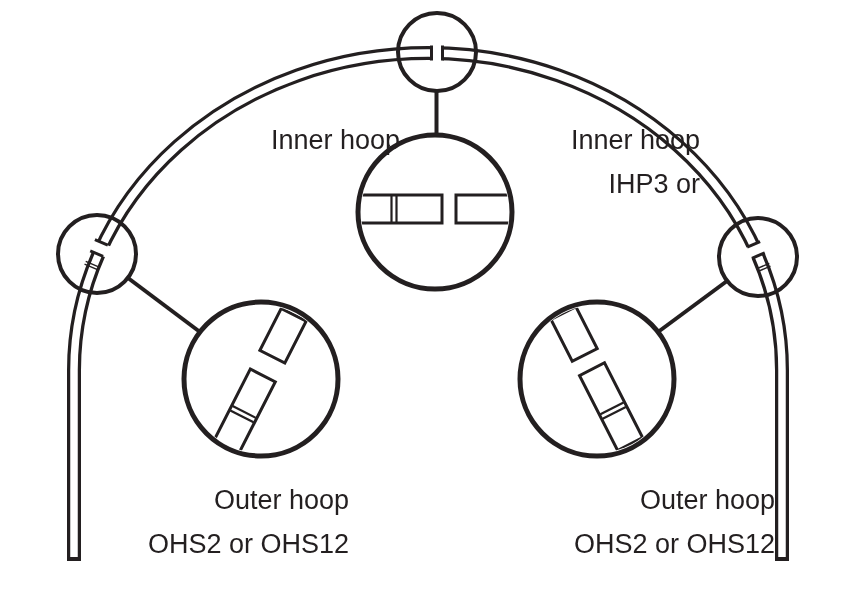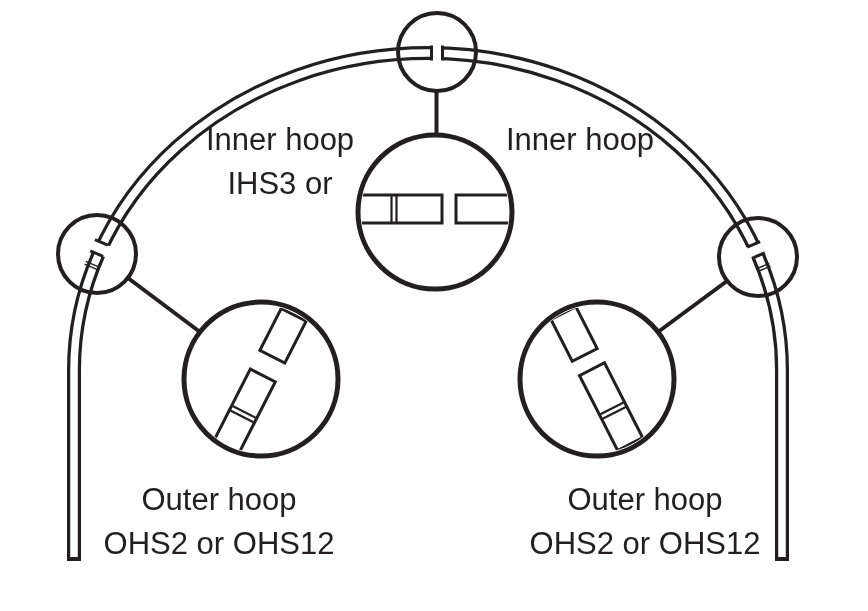--- a/index.html
+++ b/index.html
@@ -19,23 +19,23 @@
   .ring-lg{fill:none;stroke:#231f20;stroke-width:5;}
   .cap{stroke:#231f20;stroke-width:3;}
   .sleeve{stroke:#231f20;stroke-width:2.2;}
   .tick{stroke:#231f20;stroke-width:1.5;}
   .callout-line{stroke:#231f20;stroke-width:4;}
   .gapfill{fill:#ffffff;stroke:none;}
   
   .label{
     position:absolute;
     color:#231f20;
-    font-size:31px;
+    font-size:27px;
     line-height:44px;
-    text-align:center;
+    text-align:right;
     white-space:nowrap;
   }
 </style>
 </head>
 <body>
 
 <div class="stage">
 
   <svg width="868" height="611" viewBox="0 0 868 611">
     <defs>
@@ -115,25 +115,25 @@
           <line class="sleeve" x1="33" y1="-13" x2="33" y2="13"></line>
           <line class="sleeve" x1="38" y1="-13" x2="38" y2="13"></line>
         </g>
       </g>
       <circle class="ring-lg" cx="597" cy="379" r="77"></circle>
     </g>
   </svg>
 
   <div class="label" style="left:160px;top:118px;width:240px;">
     <div>Inner hoop</div>
-    <div>IHS3 or</div>
   </div>
 
   <div class="label" style="left:460px;top:118px;width:240px;">
     <div>Inner hoop</div>
+    <div>IHP3 or</div>
   </div>
 
   <div class="label" style="left:89px;top:478px;width:260px;">
     <div>Outer hoop</div>
     <div>OHS2 or OHS12</div>
   </div>
 
   <div class="label" style="left:515px;top:478px;width:260px;">
     <div>Outer hoop</div>
     <div>OHS2 or OHS12</div>

